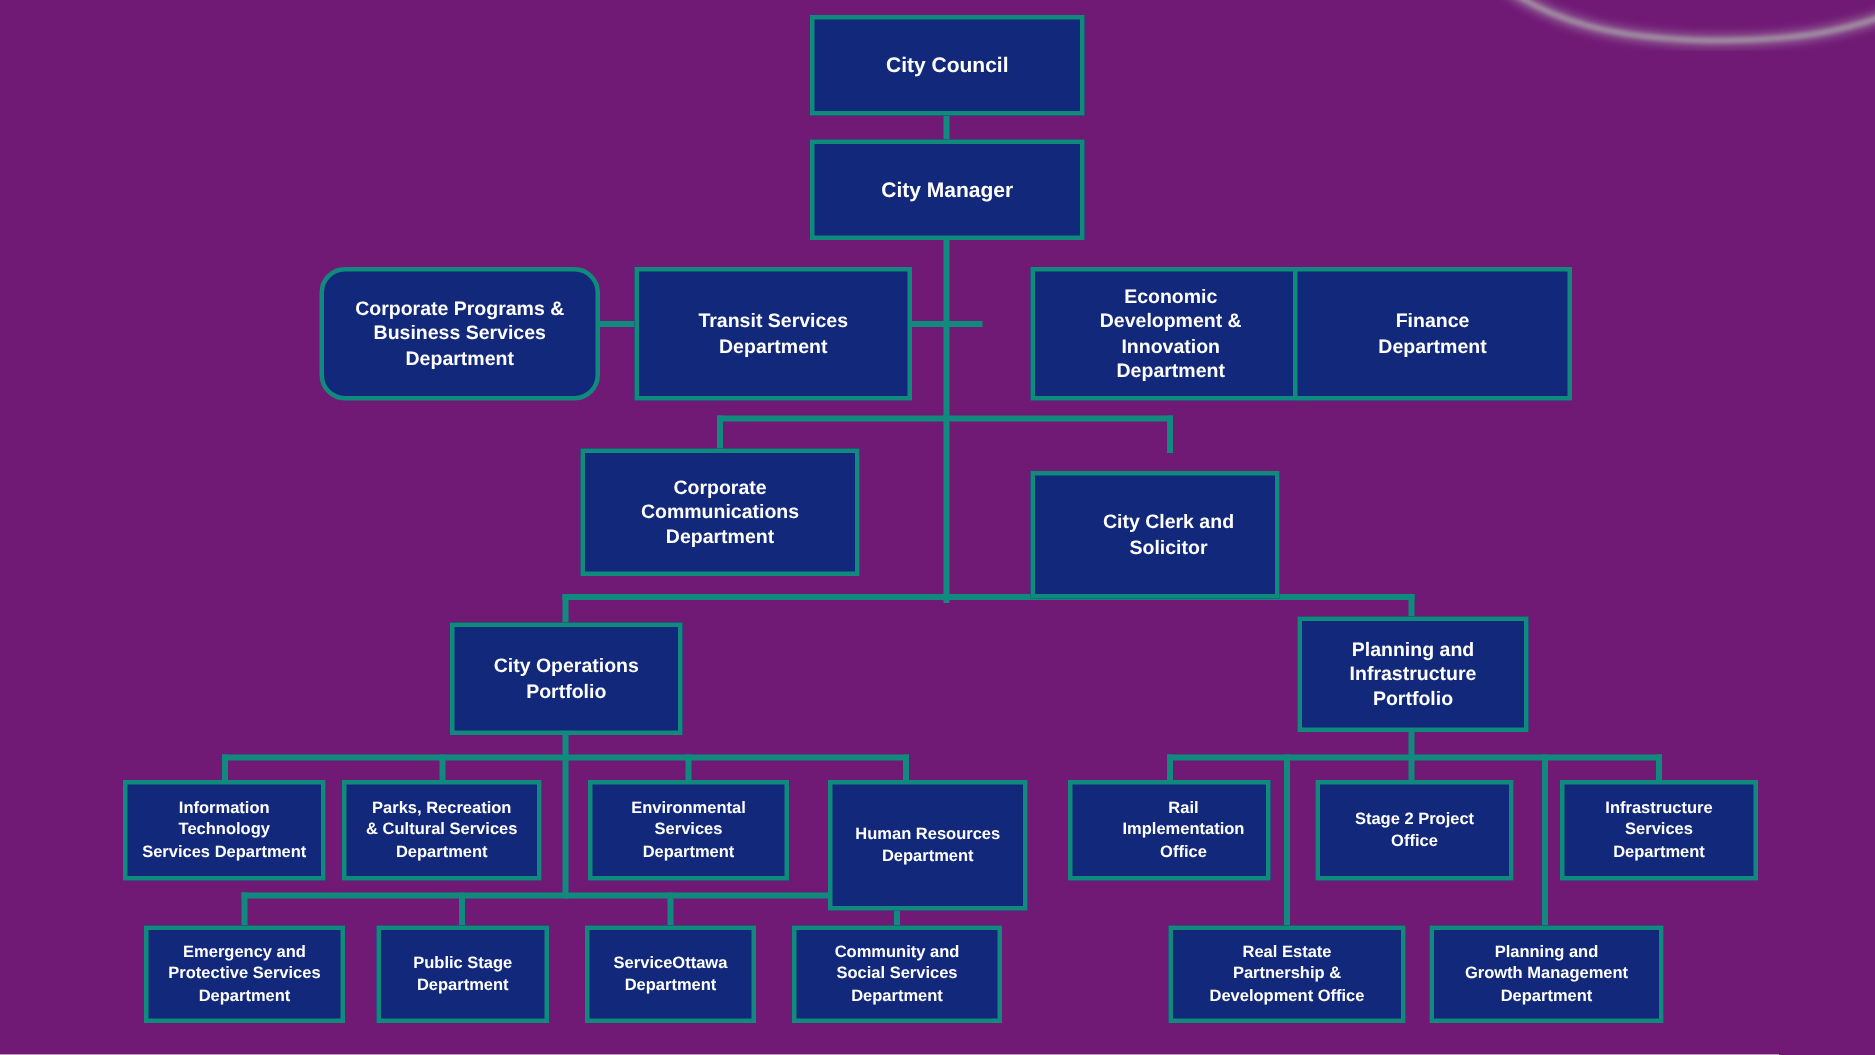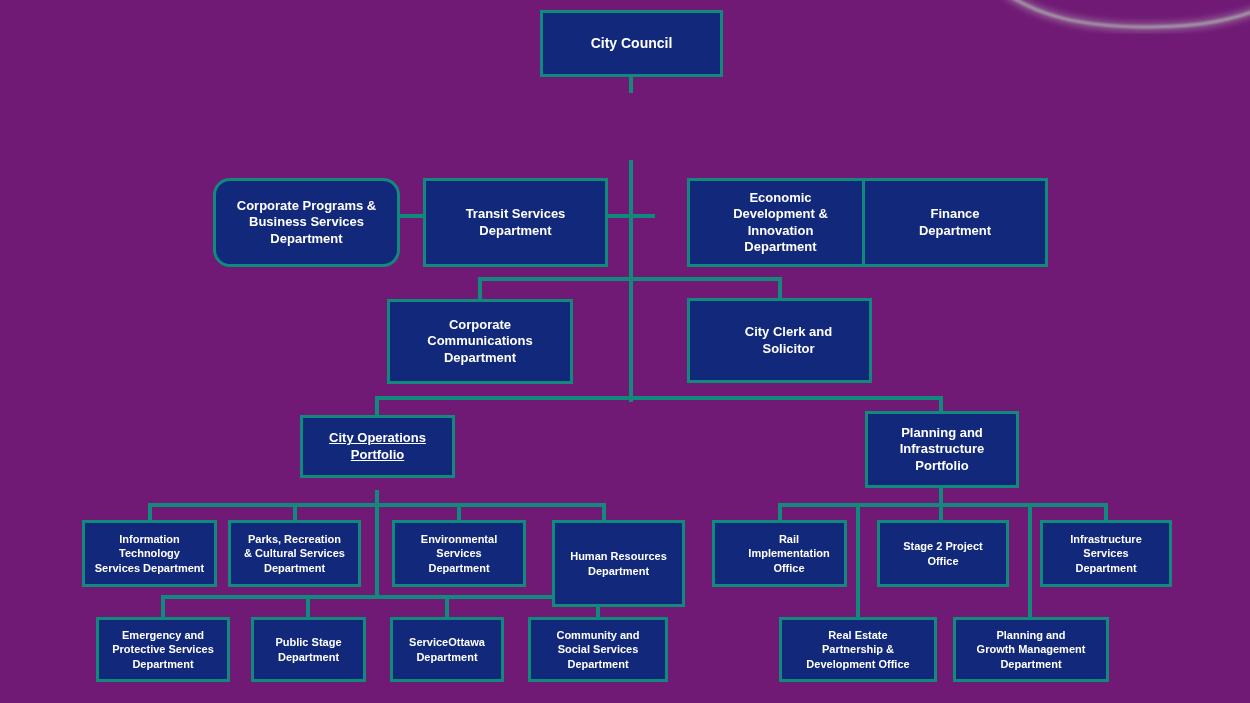--- a/index.html
+++ b/index.html
@@ -22,22 +22,22 @@
   .decor{position:absolute;left:0;top:0;pointer-events:none;}
 
   
   .n-city-council      {left:540px;top:10px; width:183px;height:67px;}
   .n-city-manager      {left:540px;top:93px; width:183px;height:67px;}
   .n-corp-programs     {left:213px;top:178px;width:187px;height:89px;border-radius:17px;}
   .n-transit           {left:423px;top:178px;width:185px;height:89px;}
   .n-econ-dev          {left:687px;top:178px;width:187px;height:89px;}
   .n-finance           {left:862px;top:178px;width:186px;height:89px;}
   .n-corp-comms        {left:387px;top:299px;width:186px;height:85px;}
-  .n-city-clerk        {left:687px;top:298px;width:185px;height:85px;padding-left:20px;}
-  .n-city-ops          {left:300px;top:415px;width:155px;height:63px;text-decoration:underline;}
+  .n-city-clerk        {left:687px;top:314px;width:166px;height:85px;padding-left:20px;}
+  .n-city-ops          {left:300px;top:415px;width:155px;height:75px;}
   .n-planning-infra    {left:865px;top:411px;width:154px;height:77px;}
   .n-it-services       {left:82px; top:520px;width:135px;height:67px;}
   .n-parks             {left:228px;top:520px;width:133px;height:67px;}
   .n-env-services      {left:392px;top:520px;width:134px;height:67px;}
   .n-human-res         {left:552px;top:520px;width:133px;height:87px;}
   .n-rail              {left:712px;top:520px;width:135px;height:67px;padding-left:21px;}
   .n-stage2            {left:877px;top:520px;width:132px;height:67px;}
   .n-infra-services    {left:1040px;top:520px;width:132px;height:67px;}
   .n-emergency         {left:96px; top:617px;width:134px;height:65px;}
   .n-public-works      {left:251px;top:617px;width:115px;height:65px;}
@@ -87,20 +87,21 @@
   <div class="conn" style="left:1104px;top:503px;width:4px;height:17px"></div>
   <div class="conn" style="left:856px;top:503px;width:4px;height:114px"></div>
   <div class="conn" style="left:1028px;top:503px;width:4px;height:114px"></div>
   <div class="conn" style="left:161px;top:595px;width:439px;height:4px"></div>
   <div class="conn" style="left:161px;top:595px;width:4px;height:22px"></div>
   <div class="conn" style="left:306px;top:595px;width:4px;height:22px"></div>
   <div class="conn" style="left:445px;top:595px;width:4px;height:22px"></div>
   <div class="conn" style="left:596px;top:595px;width:4px;height:22px"></div>
 
   <div class="node fs14 n-city-council">City Council</div>
+  <div class="node fs14 n-city-manager">City Manager</div>
   <div class="node fs13 n-corp-programs">Corporate Programs &amp;
 Business Services
 Department</div>
   <div class="node fs13 n-transit">Transit Services
 Department</div>
   <div class="node fs13 n-econ-dev">Economic
 Development &amp;
 Innovation
 Department</div>
   <div class="node fs13 n-finance">Finance

